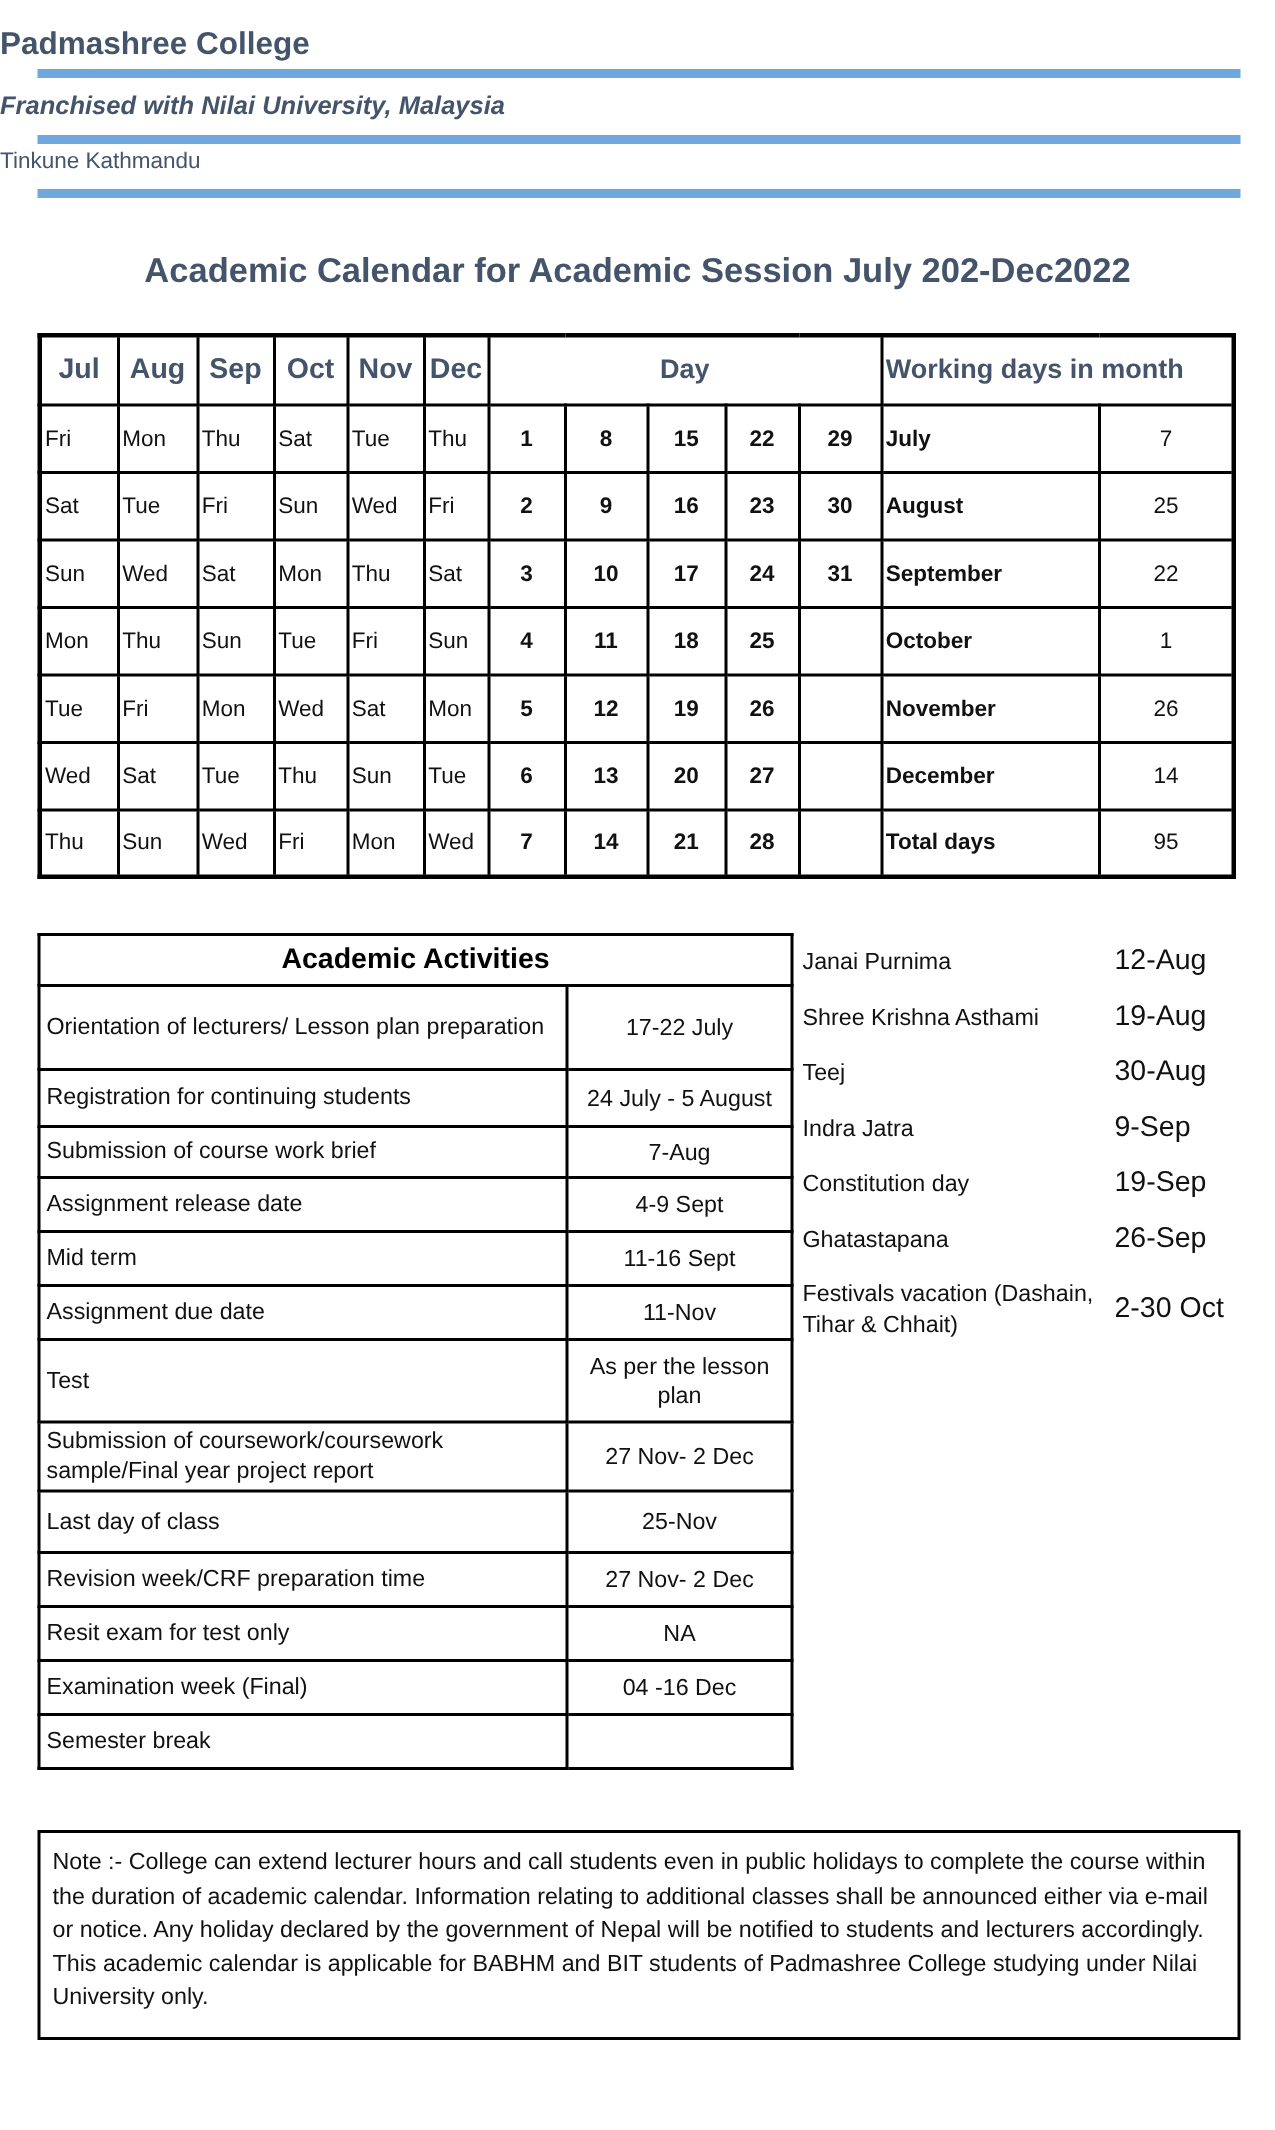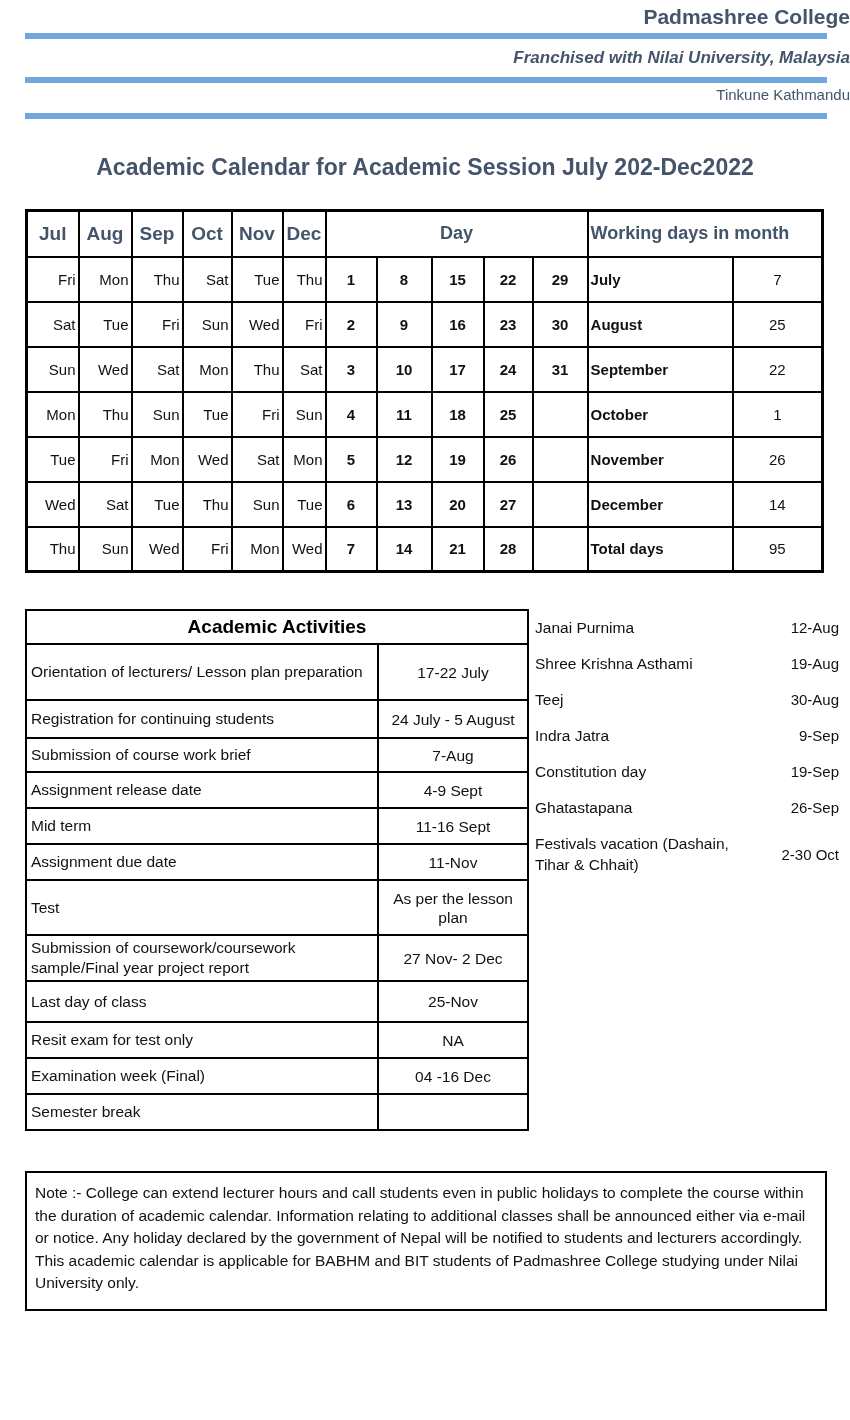--- a/index.html
+++ b/index.html
@@ -10,21 +10,21 @@
   *{box-sizing:border-box;}
   html,body{margin:0;padding:0;background:#ffffff;}
   body{
     width:850px;height:1420px;
     font-family:"Liberation Sans", sans-serif;
     color:var(--ink);
   }
   .page{position:relative;width:850px;height:1420px;background:#fff;overflow:hidden;}
 
   
-  .letterhead{padding-top:4px;text-align:right;border-radius:26px;}
+  .letterhead{padding-top:17px;text-align:left;border-radius:26px;}
   .college{font-size:21px;font-weight:bold;color:var(--slate);line-height:26px;}
   .bar{height:6px;background:var(--bar);margin:3px 23px 0 25px;}
   .franchise{font-size:17px;font-weight:bold;font-style:italic;color:var(--slate);line-height:22px;margin-top:8px;}
   .bar.b2{margin-top:8px;}
   .location{font-size:15px;font-weight:normal;color:var(--slate);line-height:24px;margin-top:0;}
   .bar.b3{margin-top:6px;}
 
   .doc-title{
     text-align:center;font-size:23px;font-weight:bold;color:var(--slate);
     margin-top:34px;line-height:28px;
@@ -35,21 +35,21 @@
     border-collapse:collapse;table-layout:fixed;
     margin:28px 0 12px 25px;width:796px;
     border:3px solid #000;
   }
   .cal-table th,.cal-table td{border:2px solid #000;padding:0 2px;overflow:hidden;}
   .cal-table thead tr{height:46px;}
   .cal-table tbody tr{height:45px;}
   .cal-th{color:var(--slate);font-size:19px;font-weight:bold;text-align:center;}
   .cal-th-day{color:var(--slate);font-size:18px;font-weight:bold;text-align:center;}
   .cal-th-work{color:var(--slate);font-size:18px;font-weight:bold;text-align:left;padding-left:5px;}
-  .day-cell{font-size:15px;text-align:right;font-weight:normal;border-radius:17px;}
+  .day-cell{font-size:15px;text-align:left;font-weight:normal;border-radius:17px;}
   .date-cell{font-size:15px;text-align:center;font-weight:bold;}
   .month-cell{font-size:15px;text-align:left;font-weight:bold;padding-left:5px;}
   .working-cell{font-size:15px;text-align:center;}
 
   
   .mid{display:flex;align-items:flex-start;margin:36px 0 0 25px;}
 
   .act-table{
     border-collapse:collapse;table-layout:fixed;width:502px;
     border:2px solid #000;flex:none;
@@ -66,21 +66,21 @@
   .act-table tbody tr:nth-child(14){height:27px;}
   .act-name{font-size:15.5px;text-align:left;padding:2px 4px;vertical-align:middle;line-height:20px;}
   .act-date{font-size:15.5px;text-align:center;vertical-align:middle;line-height:19px;padding:1px 3px;}
 
   .holidays{flex:none;width:310px;padding-left:6px;padding-top:8px;}
   .hol-header{display:flex;font-size:19px;font-weight:bold;margin-bottom:32px;}
   .hol-header .h-title{width:204px;text-align:center;}
   .hol-header .h-date{width:100px;text-align:center;}
   .hol-row{display:flex;align-items:center;margin-bottom:15px;min-height:21px;}
   .hol-name{width:208px;font-size:15.5px;line-height:21px;}
-  .hol-date{width:96px;text-align:right;font-size:15px;}
+  .hol-date{width:96px;text-align:left;font-size:19px;}
 
   
   .note-box{
     margin:40px 23px 0 25px;border:2px solid #000;
     padding:9px 8px 14px 8px;
     font-size:15.5px;line-height:22.5px;text-align:left;
   }
   .note-label{font-weight:normal;}
 </style>
 </head>
@@ -279,20 +279,24 @@
           </tr>
           <tr>
             <td class="act-name">Submission of  coursework/coursework sample/Final year project report</td>
             <td class="act-date">27 Nov- 2 Dec</td>
           </tr>
           <tr>
             <td class="act-name">Last day of class</td>
             <td class="act-date">25-Nov</td>
           </tr>
           <tr>
+            <td class="act-name">Revision week/CRF preparation time</td>
+            <td class="act-date">27 Nov- 2 Dec</td>
+          </tr>
+          <tr>
             <td class="act-name">Resit exam for test only</td>
             <td class="act-date">NA</td>
           </tr>
           <tr>
             <td class="act-name">Examination week (Final)</td>
             <td class="act-date">04 -16 Dec</td>
           </tr>
           <tr>
             <td class="act-name">Semester break</td>
             <td class="act-date"></td>

